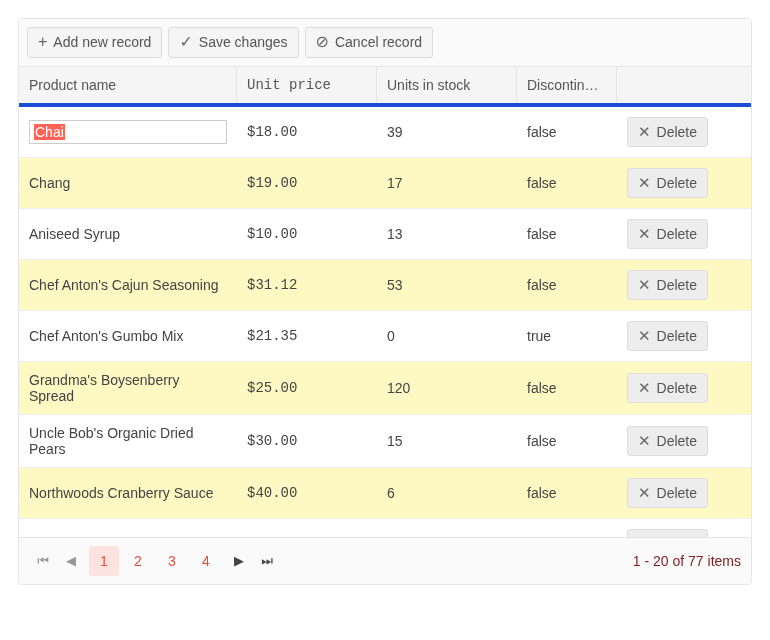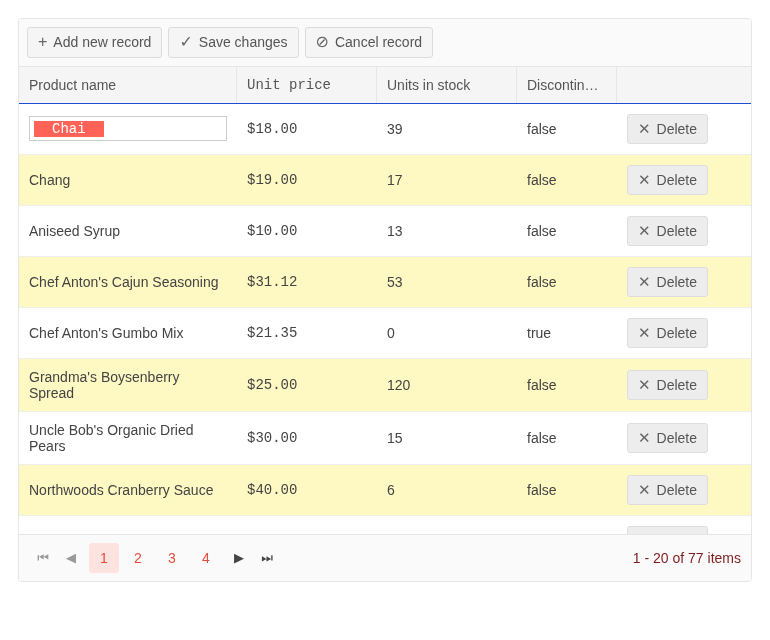--- a/index.html
+++ b/index.html
@@ -38,21 +38,21 @@
     line-height: 1.2;
   }
   .k-button .icon {
     font-size: 16px;
     line-height: 1;
     color: #666;
   }
   .header-row {
     display: flex;
     background: #f5f5f5;
-    border-bottom: 1px solid #1d4ed8;
+    border-bottom: 4px solid #1d4ed8;
   }
   .header-cell {
     padding: 10px 10px;
     color: #555;
     border-right: 1px solid #e6e6e6;
     overflow: hidden;
     text-overflow: ellipsis;
     white-space: nowrap;
   }
   .header-cell:last-child { border-right: none; }
@@ -82,22 +82,21 @@
     width: 100%;
     padding: 3px 4px;
     border: 1px solid #ccc;
     font-size: 14px;
     color: #fff;
     background: #fff;
   }
   .edit-input .sel {
     background: #ff6358;
     color: #fff;
-    padding: 0 18px;
-    font-family: Liberation Mono, monospace;
+    padding: 0 1px;
   }
   .del-btn {
     display: inline-flex;
     align-items: center;
     gap: 6px;
     padding: 6px 10px;
     background: #ededed;
     border: 1px solid #ddd;
     border-radius: 3px;
     color: #555;

